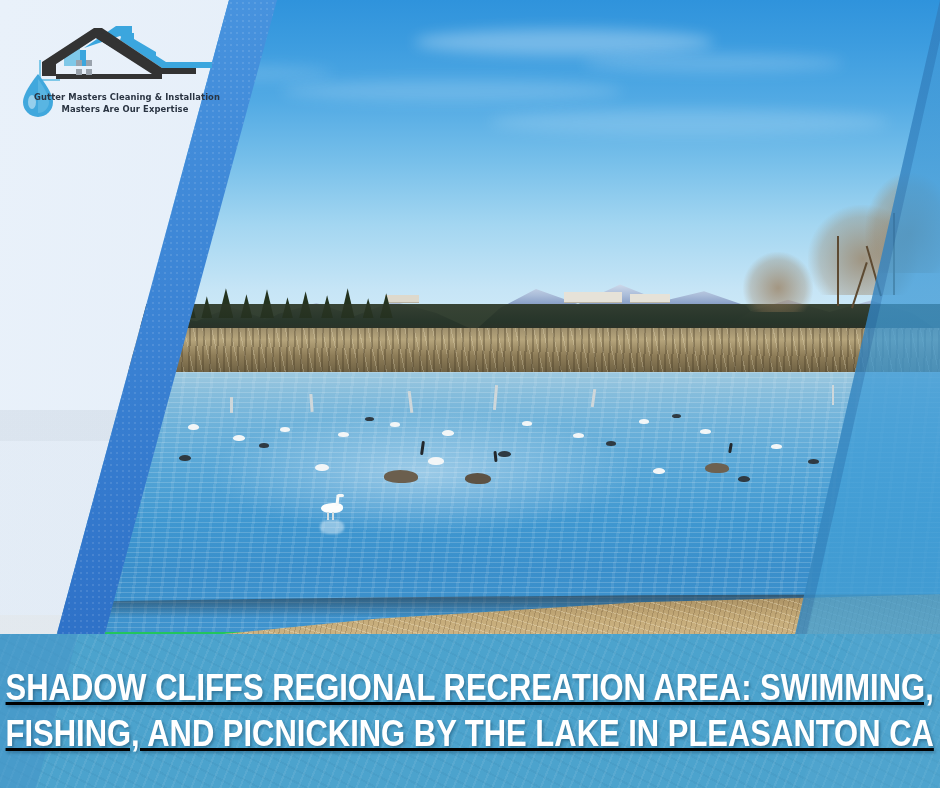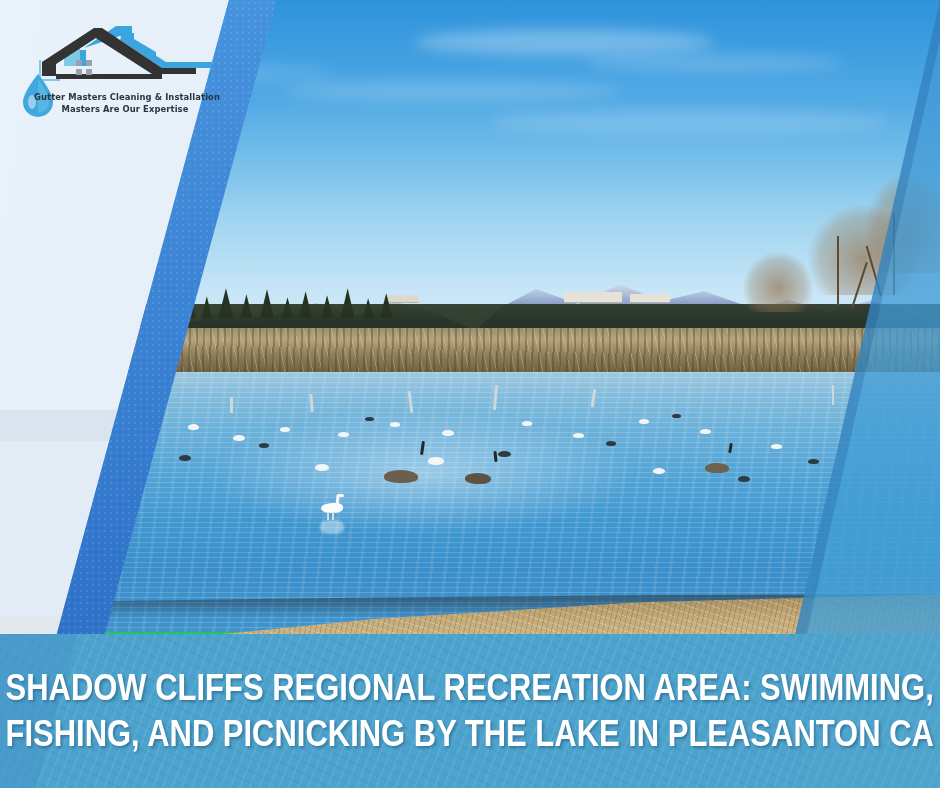--- a/index.html
+++ b/index.html
@@ -236,20 +236,21 @@
   .banner-wedge2{
     position:absolute; right:0; top:0; width:180px; height:154px;
     background:rgba(86,170,210,.30);
     clip-path:polygon(180px 0, 180px 154px, 40px 154px, 95px 0);
   }
   .banner-title{
     position:absolute; left:0; top:0; width:940px; height:154px;
     display:flex; flex-direction:column;
     align-items:center; justify-content:center;
     gap:2px;
+    text-decoration:underline;
   }
   .banner-title .tline{
     color:#ffffff;
     font-family:"Liberation Sans Narrow","Liberation Sans", sans-serif;
     font-weight:bold;
     font-size:36px;
     line-height:44px;
     letter-spacing:0px;
     text-shadow:2px 2px 3px rgba(25,70,100,.45);
     transform:scaleX(.86);

